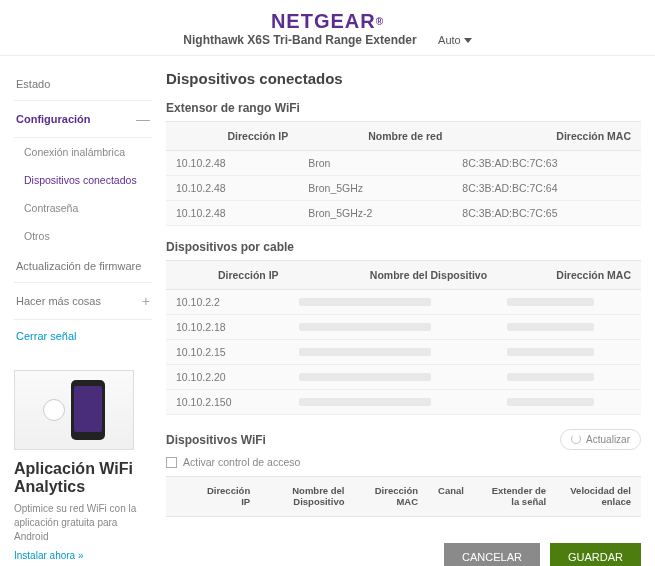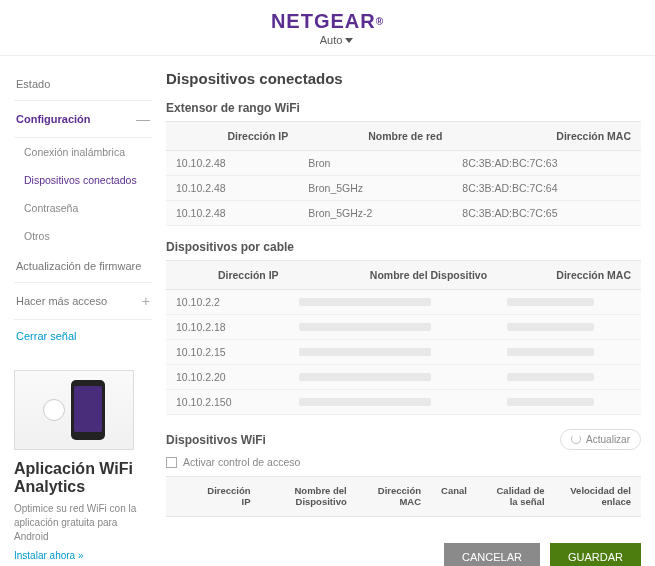--- a/index.html
+++ b/index.html
@@ -49,20 +49,21 @@
 </head>
 <body>
 
 <div class="page">
   <div class="header">
     <div class="brand">
         <span>NETGEAR</span>
         <sup>®</sup>
       </div>
     <div>
+      <span class="prod">Nighthawk X6S Tri-Band Range Extender</span>
       <span class="auto">
           <span>Auto</span>
           <span class="caret"></span>
         </span>
     </div>
   </div>
 
   <div class="body">
     <div class="sidebar">
       <div class="nav-item">
@@ -73,21 +74,21 @@
           <span class="expand">—</span>
         </div>
       <div class="nav-sub">Conexión inalámbrica</div>
       <div class="nav-sub active">Dispositivos conectados</div>
       <div class="nav-sub">Contraseña</div>
       <div class="nav-sub">Otros</div>
       <div class="nav-item">
           <span>Actualización de firmware</span>
         </div>
       <div class="nav-item">
-          <span>Hacer más acceso</span>
+          <span>Hacer más cosas</span>
           <span class="expand">+</span>
         </div>
       <div class="logout">Cerrar señal</div>
 
       <div class="promo">
         <div class="promo-img">
             <span class="circ"></span>
             <span class="phone"></span>
           </div>
         <div class="promo-title">Aplicación WiFi Analytics</div>
@@ -196,21 +197,21 @@
         <span>Activar control de acceso</span>
       </div>
       <table class="wifi-table">
         <tbody>
             <tr>
           <th style="width:26px"></th>
           <th>Dirección IP</th>
           <th>Nombre del Dispositivo</th>
           <th>Dirección MAC</th>
           <th>Canal</th>
-          <th>Calidad de la señal</th>
+          <th>Extender de la señal</th>
           <th>Velocidad del enlace</th>
         </tr>
       </tbody>
         </table>
 
       <div class="footer-btns">
         <button class="btn btn-cancel">CANCELAR</button>
         <button class="btn btn-save">GUARDAR</button>
       </div>
     </div>

